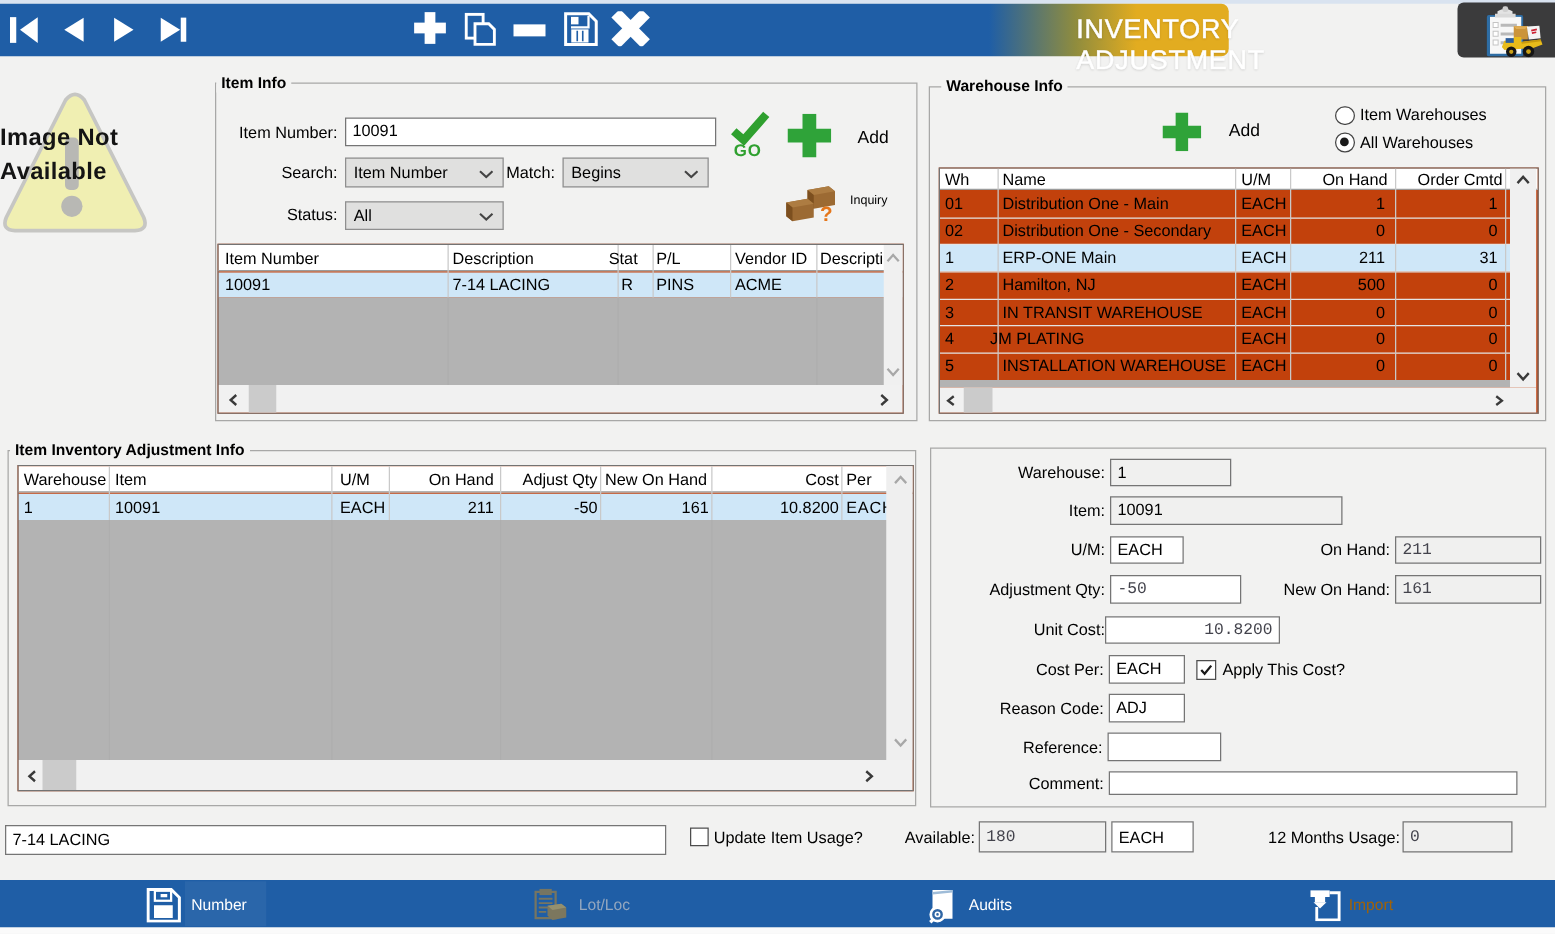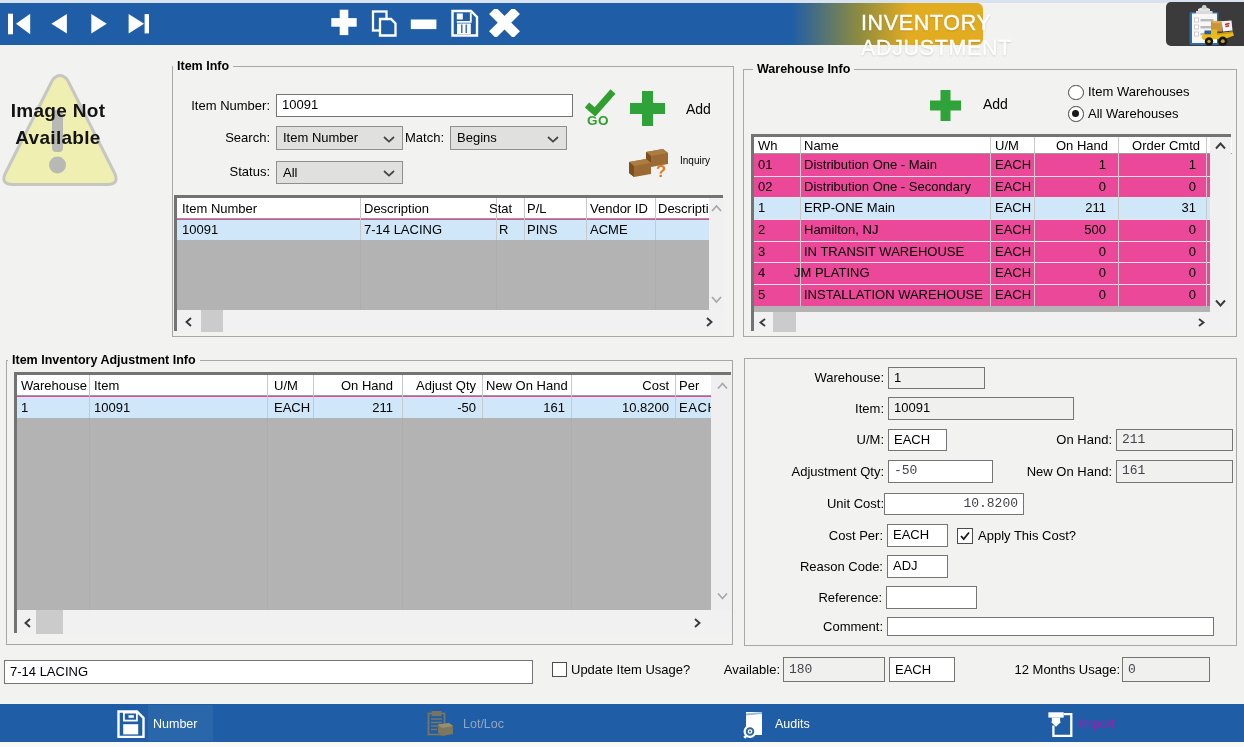--- a/index.html
+++ b/index.html
@@ -8,21 +8,21 @@
 .abs{position:absolute}
 .t{position:absolute;font-size:13px;line-height:14px;white-space:nowrap}
 .tr{text-align:right}
 .b{font-weight:bold}
 .fld{position:absolute;border:1px solid #757575;background:#fff;font-size:13px;line-height:20px;padding-left:5px;white-space:nowrap;overflow:hidden}
 .ro{background:#f0f0ef}
 .mono{font-family:"Liberation Mono",monospace;font-size:13px;color:#43434c}
 .combo{position:absolute;border:1px solid #8f8f8f;background:#e0e0df;font-size:13px;line-height:21px;padding-left:6px;white-space:nowrap}
 .grp{position:absolute;border:1px solid #a8a8a7}
 .grp>span{position:absolute;top:-8px;font-weight:bold;font-size:12.5px;background:#f2f2f1;padding:0 4px;line-height:15px}
-.grid{position:absolute;border:3px solid #737373;background:#ec4899}
+.grid{position:absolute;border:1px solid #737373;background:#c2410c}
 .cb{position:absolute;background:#fff;border:1px solid #4d4d4d}
 .radio{position:absolute;width:15.5px;height:15.5px;border:1.6px solid #454545;border-radius:50%;background:#fff}
 .radio>div{position:absolute;left:2.7px;top:2.7px;width:7px;height:7px;border-radius:50%;background:#1a1a1a}
 </style>
 </head>
 <body>
 <div id="app">
 
 <div class="abs" style="left:0;top:0;width:1244px;height:3px;background:#d9e3f0"></div>
 <div class="abs" style="left:1166px;top:2px;width:78px;height:44px;background:#3b3b3c;border-radius:5px 0 0 5px"></div>
@@ -81,21 +81,21 @@
   <circle cx="25" cy="37.4" r="1.7" fill="#caa117"></circle>
   <circle cx="38.8" cy="37.2" r="4.6" fill="#151515"></circle>
   <circle cx="38.8" cy="37.2" r="1.9" fill="#caa117"></circle>
 </svg>
 
 <svg class="abs" style="left:0px;top:72px" width="122" height="118" viewBox="0 0 122 118">
   <path d="M52.5 8 Q60 -1 67.5 8 L115 102 Q119 112 108 112.5 L12 112.5 Q1 112 5 102 Z" fill="#f0efb2" stroke="#c6c6c3" stroke-width="3" stroke-linejoin="round"></path>
   <rect x="52" y="38" width="11" height="42" rx="4" fill="#b8b8b4"></rect>
   <circle cx="57.5" cy="93" r="8.5" fill="#b8b8b4"></circle>
 </svg>
-<div class="t b" style="left:0px;top:97px;width:116px;text-align:center;font-size:19px;line-height:27px;letter-spacing:0.3px;color:#141414">Image Not<br>Available</div>
+<div class="t b" style="left:0px;top:97px;width:116px;text-align:left;font-size:19px;line-height:27px;letter-spacing:0.3px;color:#141414">Image Not<br>Available</div>
 
 <div class="grp" style="left:172px;top:66px;width:562px;height:271px">
       <span style="left:0px">Item Info</span>
     </div>
 <div class="grp" style="left:743px;top:69px;width:494px;height:268px">
       <span style="left:9px">Warehouse Info</span>
     </div>
 <div class="grp" style="left:6px;top:360px;width:727px;height:285px">
       <span style="left:1px">Item Inventory Adjustment Info</span>
     </div>
@@ -397,15 +397,15 @@
   <circle cx="10" cy="21.5" r="5.4" fill="#2f66a5" stroke="#fff" stroke-width="2.2"></circle>
   <circle cx="10" cy="21.5" r="1.7" fill="none" stroke="#fff" stroke-width="1.3"></circle>
 </svg>
 <span class="t" style="left:775px;top:717px;color:#fff;font-size:12.5px">Audits</span>
 <svg class="abs" style="left:1048px;top:712px" width="25" height="25" viewBox="0 0 25 25">
   <path d="M15.7 2.2 L23.3 2.2 L23.3 23.9 L5.4 23.9 L5.4 13.6" fill="none" stroke="#fff" stroke-width="2.3"></path>
   <rect x="0.4" y="0.3" width="15.3" height="5.3" fill="#fff"></rect>
   <rect x="3.9" y="5.6" width="8.2" height="4.4" fill="#fff"></rect>
   <polygon points="2.8,9.8 13.2,9.8 8,14.8" fill="#fff"></polygon>
 </svg>
-<span class="t" style="left:1079px;top:717px;color:#a21caf;font-size:12.5px">Import</span>
+<span class="t" style="left:1079px;top:717px;color:#a16207;font-size:12.5px">Import</span>
 
 </div>
 
 </body></html>

